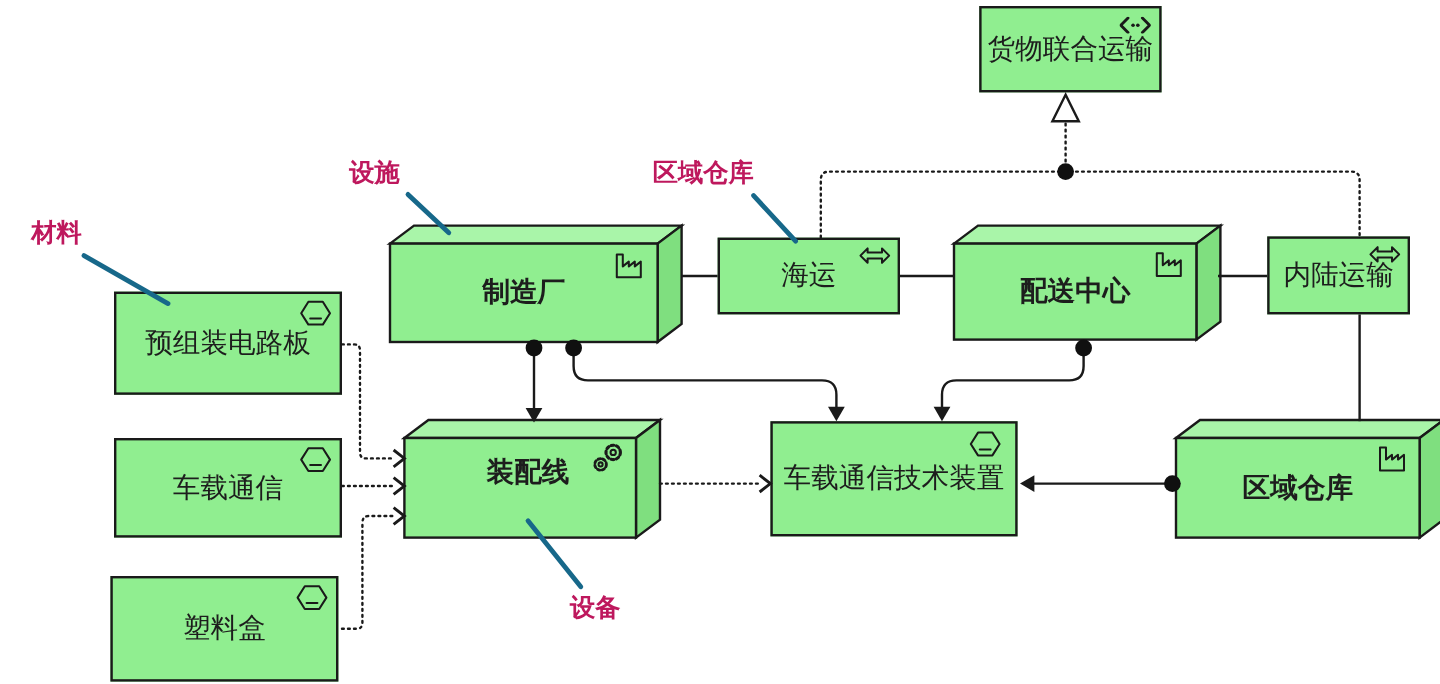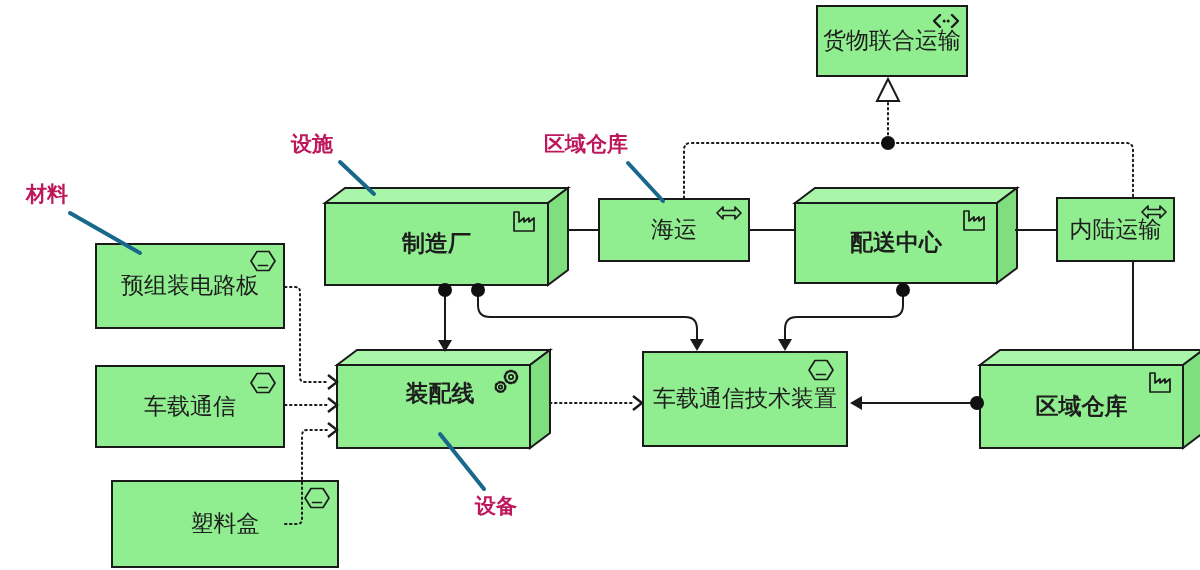--- a/index.html
+++ b/index.html
@@ -86,21 +86,21 @@
   <div class="node flat" style="left:95px;top:365px;width:190px;height:83px">
     <span class="label">车载通信</span>
     <span class="icon" style="right:6px;top:4px">
       <svg width="28" height="24" viewBox="0 0 28 24">
         <polygon class="ico-stroke" points="8,2.5 20,2.5 26,12 20,21.5 8,21.5 2,12"></polygon>
         <line class="ico-stroke" x1="9.5" y1="16.5" x2="18.5" y2="16.5"></line>
       </svg>
     </span>
   </div>
 
-  <div class="node flat" style="left:111px;top:480px;width:228px;height:88px">
+  <div class="node flat" style="left:92px;top:480px;width:190px;height:88px">
     <span class="label">塑料盒</span>
     <span class="icon" style="right:6px;top:4px">
       <svg width="28" height="24" viewBox="0 0 28 24">
         <polygon class="ico-stroke" points="8,2.5 20,2.5 26,12 20,21.5 8,21.5 2,12"></polygon>
         <line class="ico-stroke" x1="9.5" y1="16.5" x2="18.5" y2="16.5"></line>
       </svg>
     </span>
   </div>
 
   <div class="node node3d" style="left:325px;top:188px;width:243px;height:97px">

